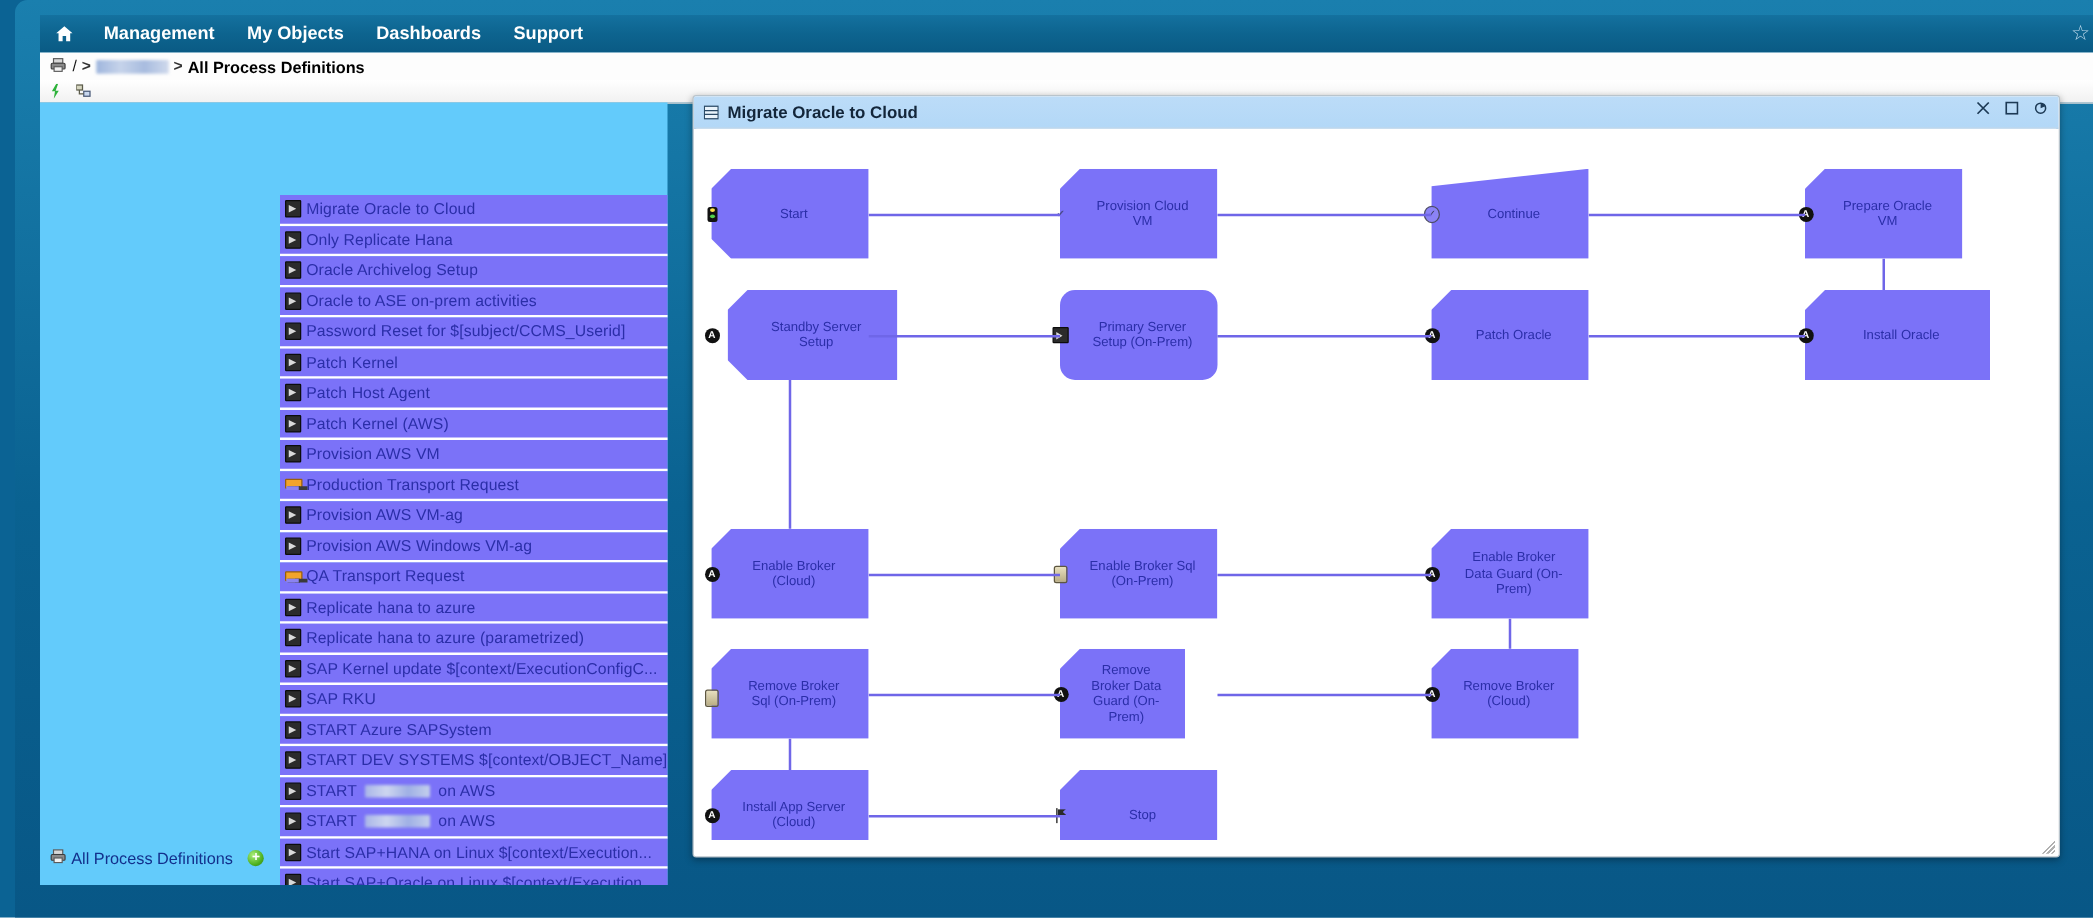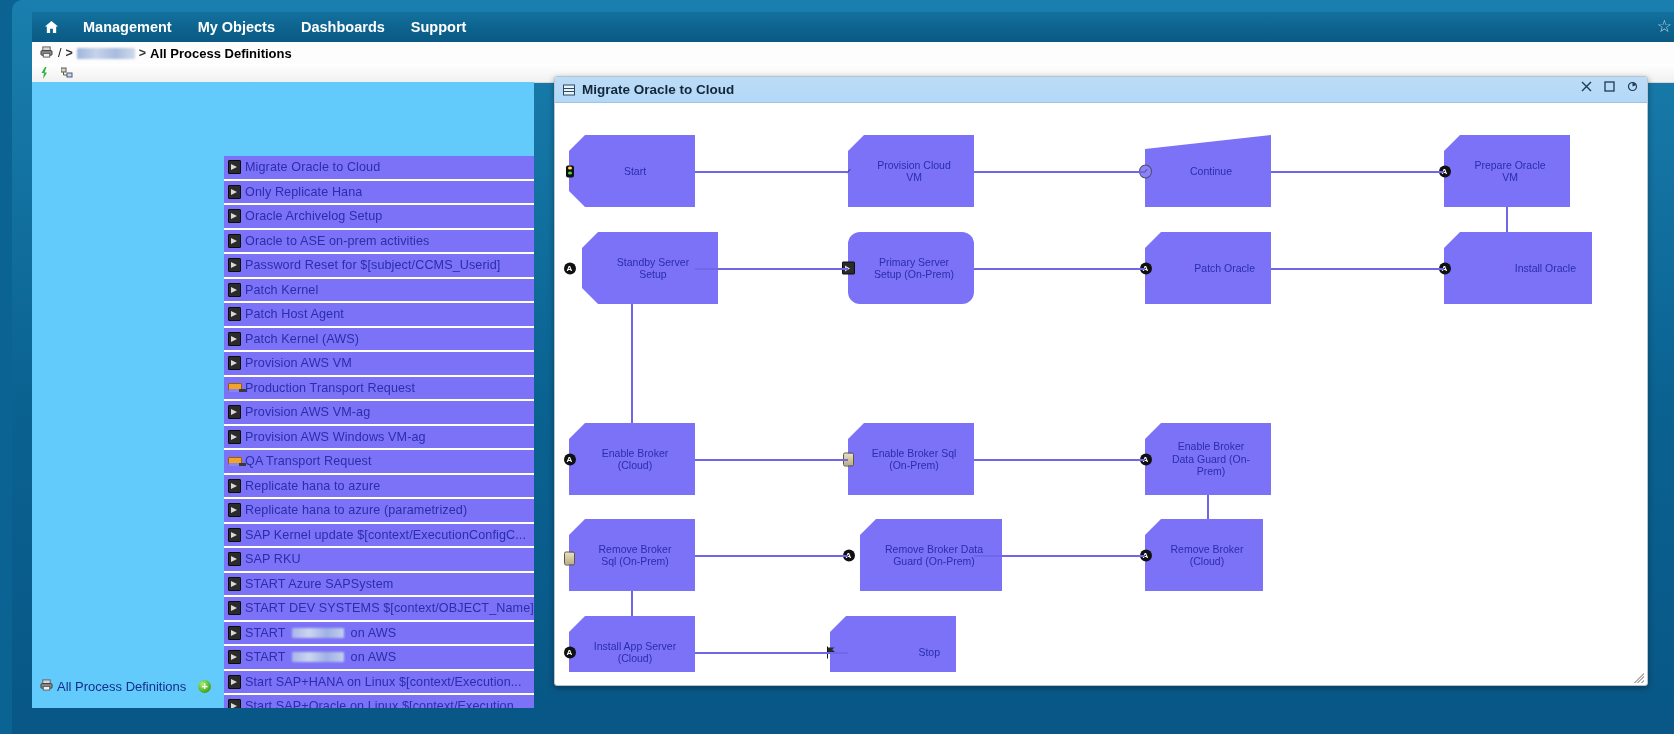--- a/index.html
+++ b/index.html
@@ -150,21 +150,21 @@
   
   .node{
     position:absolute;background:#7b72f8;
     display:flex;align-items:center;justify-content:center;
     box-sizing:border-box;
   }
   .node .node-text{
     font-size:10.5px;color:#2b2ea8;text-align:center;line-height:12.5px;
     padding:0 16px 0 22px;pointer-events:none;
   }
-  .node.clip-tl{clip-path:polygon(16px 0, 100% 0, 100% 100%, 0 100%, 0 16px);justify-content:flex-end;}
+  .node.clip-tl{clip-path:polygon(16px 0, 100% 0, 100% 100%, 0 100%, 0 16px);}
   .node.clip-tl-bl{clip-path:polygon(16px 0, 100% 0, 100% 100%, 16px 100%, 0 calc(100% - 16px), 0 16px);}
   .node.clip-slope{clip-path:polygon(0 14px, 100% 0, 100% 100%, 0 100%);}
   .node.rounded{border-radius:12px;clip-path:none;}
   .node-badge{
     position:absolute;left:-6px;top:50%;transform:translateY(-50%);
     width:13px;height:13px;display:flex;align-items:center;justify-content:center;
   }
   .badge-A{
     width:12px;height:12px;border-radius:50%;background:#111111;
     color:#ffffff;font-size:8px;font-weight:bold;
@@ -524,21 +524,21 @@
           </div>
           <div style="position: absolute; left: 12px; top: 416px; width: 126px; height: 79px;">
             <div class="node clip-tl" style="left: 0px; top: 0px; width: 126px; height: 72px;">
               <span class="node-text">Remove Broker Sql (On-Prem)</span>
             </div>
             <span class="node-badge">
               <span class="badge-db"></span>
             </span>
           </div>
           <div style="position: absolute; left: 291px; top: 416px; width: 126px; height: 72px;">
-            <div class="node clip-tl" style="left: 12px; top: 0px; width: 142px; height: 72px;">
+            <div class="node clip-tl" style="left: 0px; top: 0px; width: 100px; height: 72px;">
               <span class="node-text">Remove Broker Data Guard (On-Prem)</span>
             </div>
             <span class="node-badge">
               <span class="badge-A">A</span>
             </span>
           </div>
           <div style="position: absolute; left: 588px; top: 416px; width: 126px; height: 72px;">
             <div class="node clip-tl" style="left: 0px; top: 0px; width: 118px; height: 72px;">
               <span class="node-text">Remove Broker (Cloud)</span>
             </div>
@@ -547,21 +547,21 @@
             </span>
           </div>
           <div style="position: absolute; left: 12px; top: 513px; width: 126px; height: 72px;">
             <div class="node clip-tl" style="left: 0px; top: 0px; width: 126px; height: 72px;">
               <span class="node-text">Install App Server (Cloud)</span>
             </div>
             <span class="node-badge">
               <span class="badge-A">A</span>
             </span>
           </div>
-          <div style="position: absolute; left: 273px; top: 513px; width: 126px; height: 72px;">
+          <div style="position: absolute; left: 291px; top: 513px; width: 126px; height: 72px;">
             <div class="node clip-tl" style="left: 0px; top: 0px; width: 126px; height: 72px;">
               <span class="node-text">Stop</span>
             </div>
             <span class="node-badge">
               <span class="badge-flag"></span>
             </span>
           </div>
           <div class="edge h" style="left: 138px; top: 68px; width: 153px;"></div>
           <div class="edge h" style="left: 417px; top: 68px; width: 171px;"></div>
           <div class="edge h" style="left: 714px; top: 68px; width: 173px;"></div>

